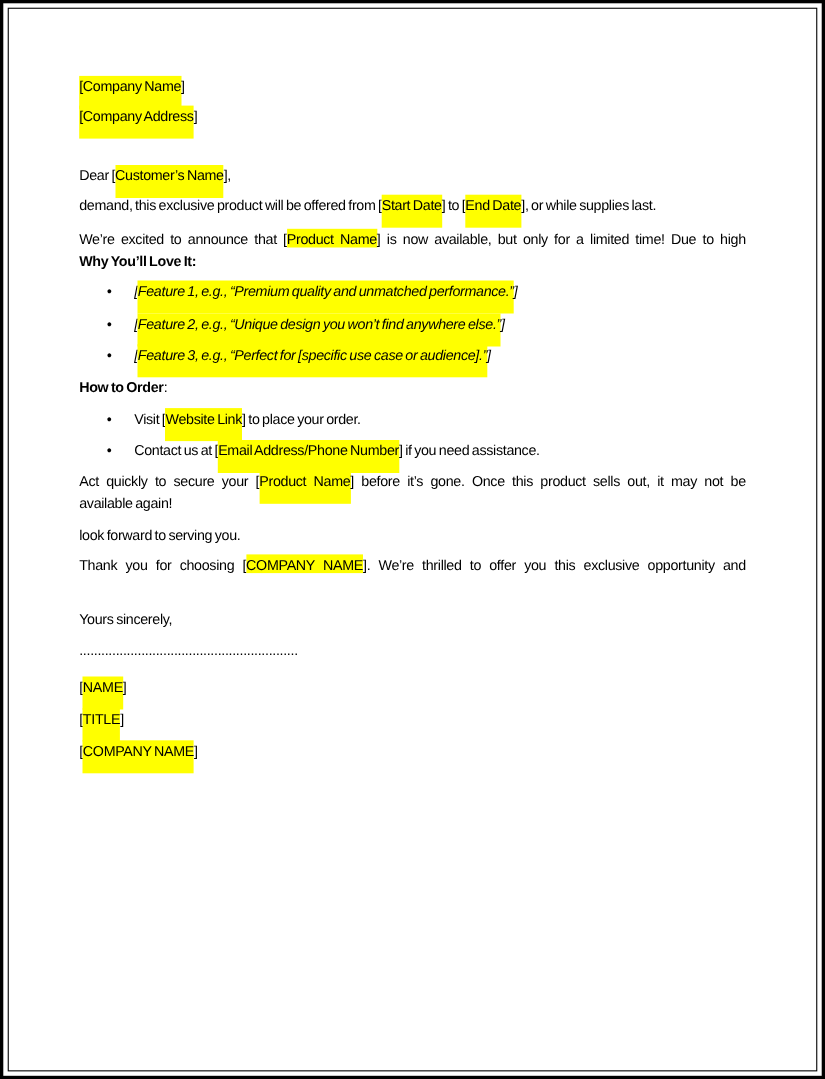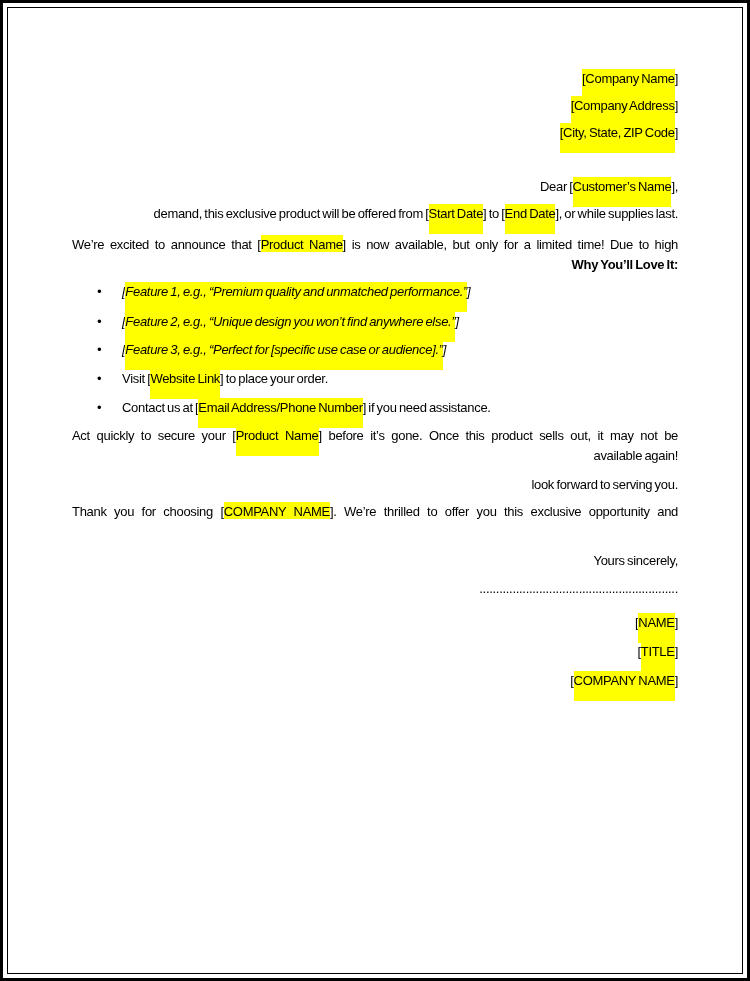--- a/index.html
+++ b/index.html
@@ -5,21 +5,21 @@
   html,body{margin:0;padding:0;background:#ffffff;}
   body{width:750px;height:981px;position:relative;
        font-family:"Liberation Sans",sans-serif;color:#000;}
   .frame-outer{position:absolute;inset:0;border:3px solid #000;
                padding:4px;box-sizing:border-box;}
   .frame-inner{border:1px solid #000;box-sizing:border-box;
                width:100%;height:100%;overflow:hidden;}
   .content{padding:61px 64px 0 64px;
            font-size:13px;line-height:20px;
            letter-spacing:-0.3px;word-spacing:-1px;}
-  p.line{margin:0 0 7px 0;text-align:right;}
+  p.line{margin:0 0 7px 0;}
   .bullet-item{position:relative;padding-left:50px;margin:0 0 9px 0;}
   .bullet-dot{position:absolute;left:25px;top:0;}
   mark.hl{background:#FFFF00;color:inherit;padding-top:2px;}
   mark.hl.tail{padding-bottom:13px;}
   .b{font-weight:bold;}
   .i{font-style:italic;}
   .jlast{text-align:justify;text-align-last:justify;}
   .mb0{margin-bottom:0 !important;}
   .mb8{margin-bottom:8px !important;}
   .mb9{margin-bottom:9px !important;}
@@ -31,29 +31,29 @@
   .h29{height:29px;}
 </style>
 </head>
 <body>
 
 <div class="frame-outer">
   <div class="frame-inner">
     <div class="content" id="letter-content">
         <p class="line"><mark class="hl tail">[Company Name</mark><span>]</span></p>
         <p class="line"><mark class="hl tail">[Company Address</mark><span>]</span></p>
-        <p class="line"><mark class="hl tail">[City, State, ZIP Code</mark><span>]</span></p>
         <div class="spacer h27"></div>
         <p class="line"><span>Dear [</span><mark class="hl tail">Customer’s Name</mark><span>],</span></p>
         <p class="line mb11"><span>demand, this exclusive product will be offered from [</span><mark class="hl tail">Start Date</mark><span>] to [</span><mark class="hl tail">End Date</mark><span>], or while supplies last.</span></p>
         <p class="line jlast mb0"><span>We’re excited to announce that [</span><mark class="hl">Product Name</mark><span>] is now available, but only for a limited time! Due to high</span></p>
         <p class="line"><span class="b">Why You’ll Love It:</span></p>
         <div class="bullet-item i mb10"><span class="bullet-dot">•</span><span>[</span><mark class="hl tail">Feature 1, e.g., “Premium quality and unmatched performance.”</mark><span>]</span></div>
         <div class="bullet-item i mb8"><span class="bullet-dot">•</span><span>[</span><mark class="hl tail">Feature 2, e.g., “Unique design you won’t find anywhere else.”</mark><span>]</span></div>
         <div class="bullet-item i mb9"><span class="bullet-dot">•</span><span>[</span><mark class="hl tail">Feature 3, e.g., “Perfect for [specific use case or audience].”</mark><span>]</span></div>
+        <p class="line mb9"><span class="b">How to Order</span><span>:</span></p>
         <div class="bullet-item mb9"><span class="bullet-dot">•</span><span>Visit [</span><mark class="hl tail">Website Link</mark><span>] to place your order.</span></div>
         <div class="bullet-item mb8"><span class="bullet-dot">•</span><span>Contact us at [</span><mark class="hl tail">Email Address/Phone Number</mark><span>] if you need assistance.</span></div>
         <p class="line jlast mb0"><span>Act quickly to secure your [</span><mark class="hl tail">Product Name</mark><span>] before it’s gone. Once this product sells out, it may not be</span></p>
         <p class="line mb9"><span>available again!</span></p>
         <p class="line"><span>look forward to serving you.</span></p>
         <p class="line jlast mb0"><span>Thank you for choosing [</span><mark class="hl">COMPANY NAME</mark><span>]. We’re thrilled to offer you this exclusive opportunity and</span></p>
         <div class="spacer h29"></div>
         <p class="line mb8"><span>Yours sincerely,</span></p>
         <p class="line mb14"><span>............................................................</span></p>
         <p class="line mb9"><span>[</span><mark class="hl tail">NAME</mark><span>]</span></p>

